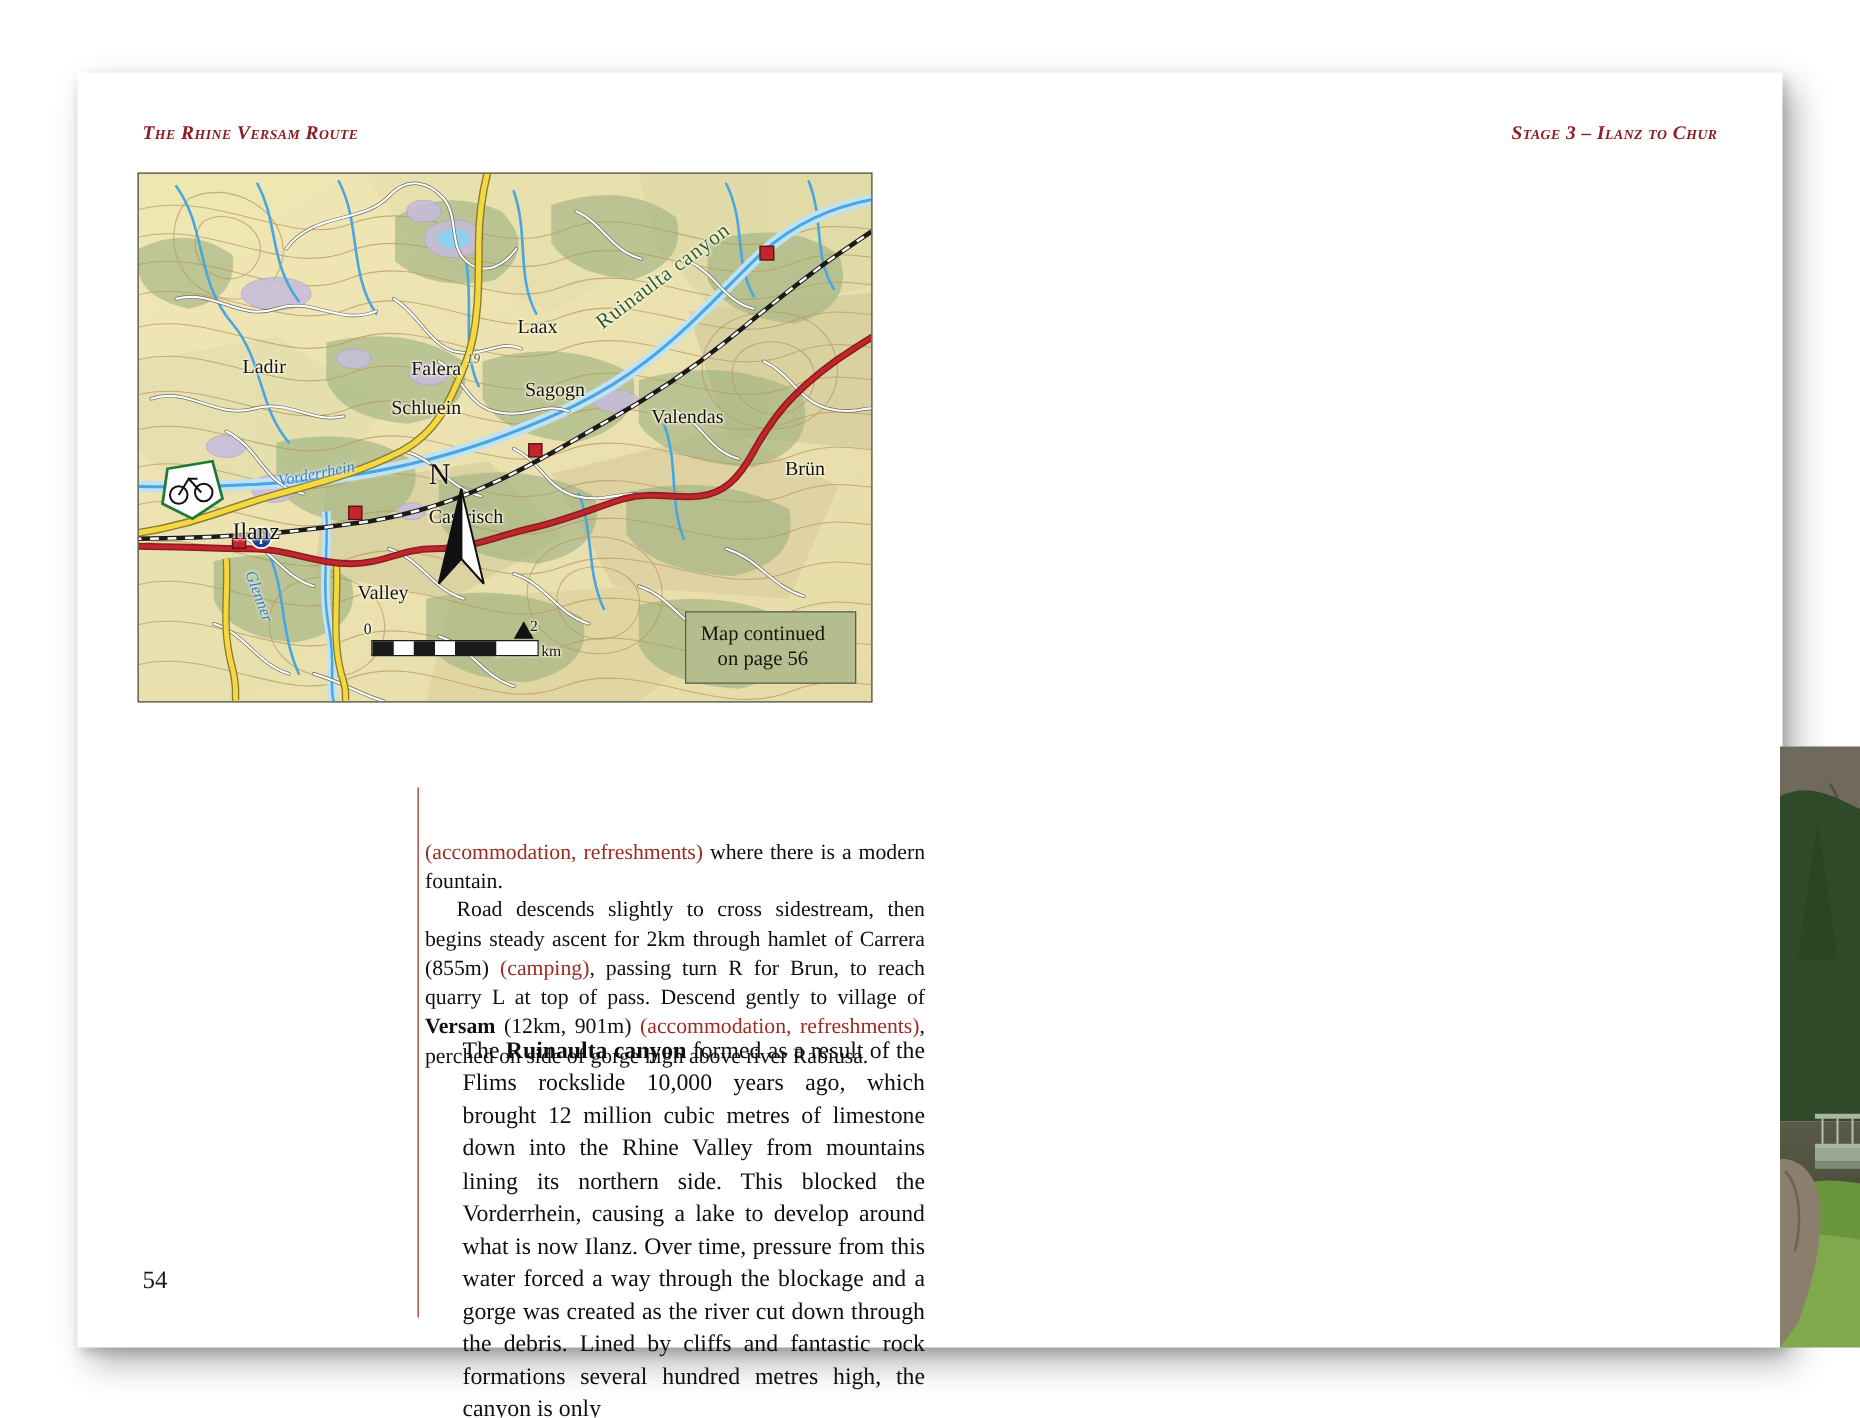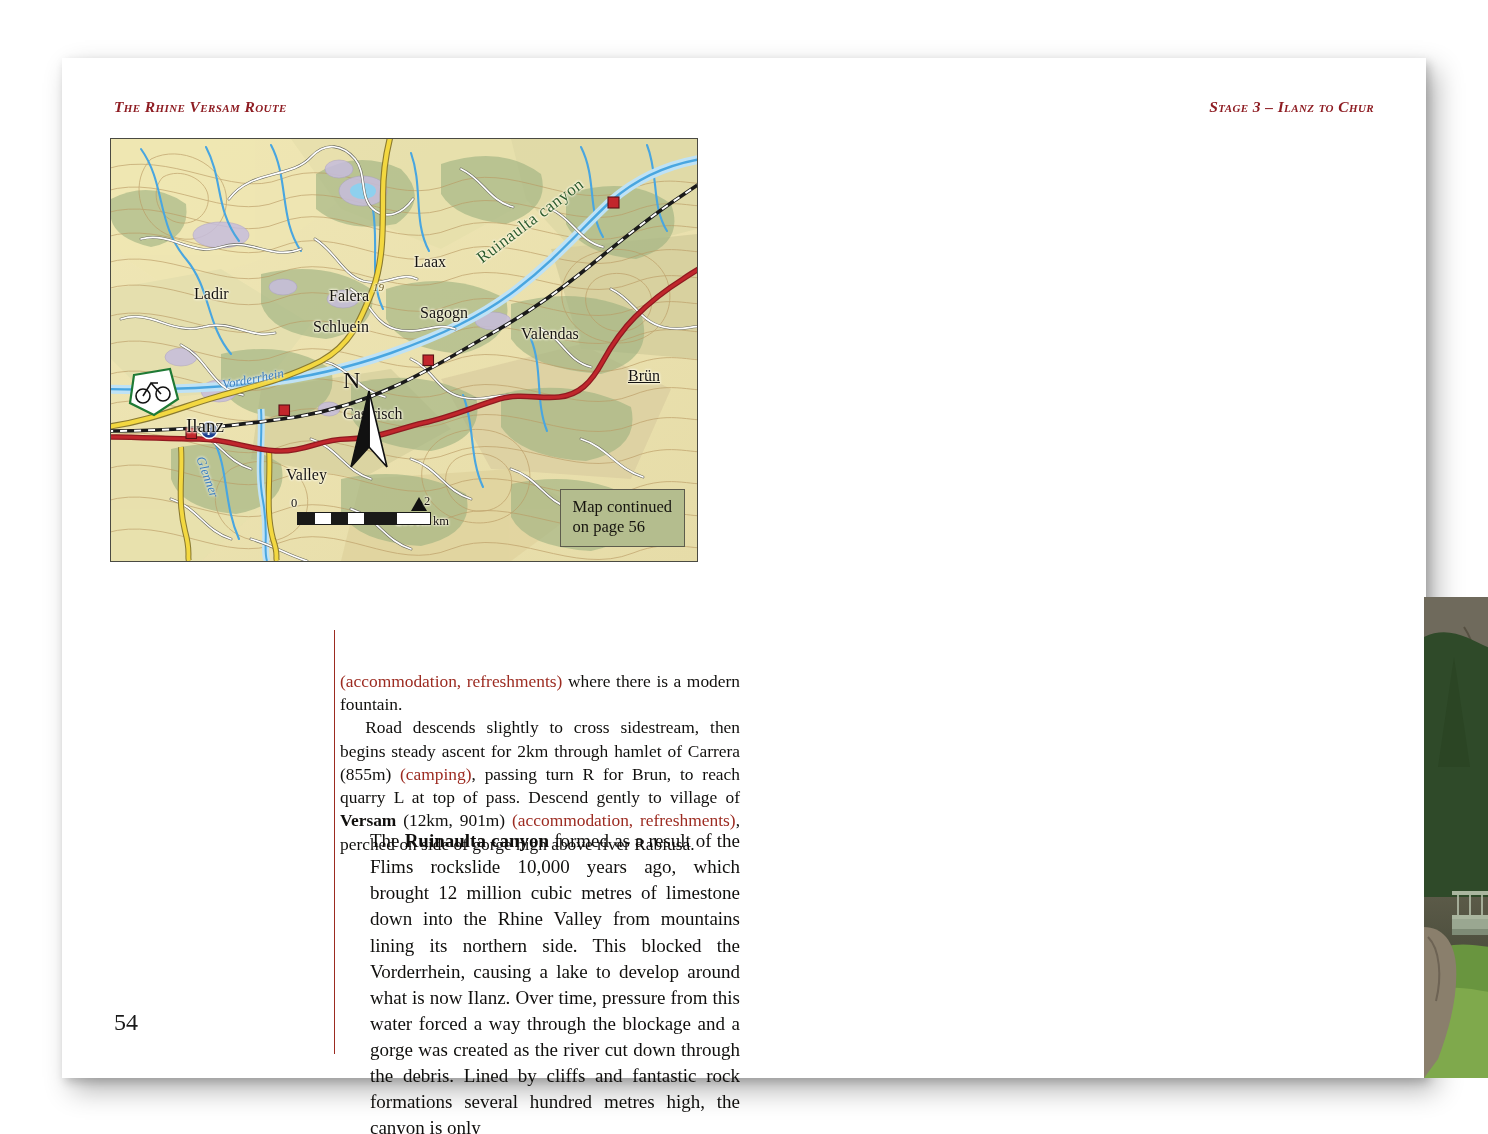--- a/index.html
+++ b/index.html
@@ -73,23 +73,24 @@
   }
   .map-label.peak{font-size:12.5px;}
   .map-label.roadnum{font-size:11px;font-style:italic;color:#6a5a20;}
   .map-label.scalenum{font-size:12.5px;}
 
   #map-continued{
     position:absolute;
     right:12px;bottom:14px;
     background:#b4bd8e;
     border:1.2px solid #5d5c4c;
-    padding:7px 12px 8px 12px;
+    padding:7px 24px 8px 12px;
     font-size:16.5px;
     color:#16140f;
+    text-align:center;
     line-height:1.25;
   }
   #north-arrow{position:absolute;left:229px;top:250px;width:58px;height:86px;}
   #north-letter{
     position:absolute;left:232px;top:228px;
     font-size:24px;font-family:"Liberation Serif",serif;color:#141210;
     text-shadow:0 0 3px #fdf9e6,0 0 3px #fdf9e6;
   }
   #scalebar{position:absolute;left:186px;bottom:36px;width:132px;height:11px;
     border:1.3px solid #1a1a18;background:#fff;}
@@ -115,21 +116,21 @@
   #left-col-b{left:308px;top:770px;width:370px;font-size:19px;line-height:1.375;}
 
   
   .vrule{position:absolute;background:#9c2b21;width:1.3px;}
   #vrule-left{left:272px;top:572px;height:424px;}
 
   
   #folio{
     position:absolute;left:52px;bottom:42px;
     font-family:"Liberation Serif",serif;
-    font-size:24px;color:#1a1a1a;
+    font-size:20px;color:#1a1a1a;
   }
 
   
   #photo{
     position:absolute;
     left:680px; top:539px;
     width:684px; height:481px;
     overflow:hidden;
   }
   #photo svg{display:block;width:100%;height:100%;}
@@ -324,21 +325,21 @@
           <path d="M300,372 L308,358 L316,372 Z" fill="#111"></path>
         </svg>
       </div>
 
       <div class="map-label town" style="left:259px;top:114px;">Laax</div>
       <div class="map-label town" style="left:174px;top:148px;">Falera</div>
       <div class="map-label town" style="left:39px;top:146px;">Ladir</div>
       <div class="map-label town" style="left:158px;top:179px;">Schluein</div>
       <div class="map-label town" style="left:265px;top:165px;">Sagogn</div>
       <div class="map-label town" style="left:366px;top:186px;">Valendas</div>
-      <div class="map-label town" style="left:473px;top:228px;text-decoration:underline;">Brün</div>
+      <div class="map-label town" style="left:473px;top:228px;">Brün</div>
       <div class="map-label town" style="left:173px;top:266px;padding-left:15px;">Castrisch</div>
       <div class="map-label town big" style="left:31px;top:276px;">Ilanz</div>
       <div class="map-label town" style="left:131px;top:327px;">Valley</div>
       <div class="map-label river" style="left:111px;top:232px;transform:rotate(-11deg);">Vorderrhein</div>
       <div class="map-label river" style="left:75px;top:330px;transform:rotate(70deg);">Glenner</div>
       <div class="map-label canyon" style="left:355px;top:72px;transform:rotate(-37deg);">Ruinaulta canyon</div>
       <div class="map-label roadnum" style="left:230px;top:142px;margin-left:32px;">19</div>
       <div class="map-label peak" style="left:285px;top:375px;">2391m</div>
 
       <div id="north-letter">N</div>

